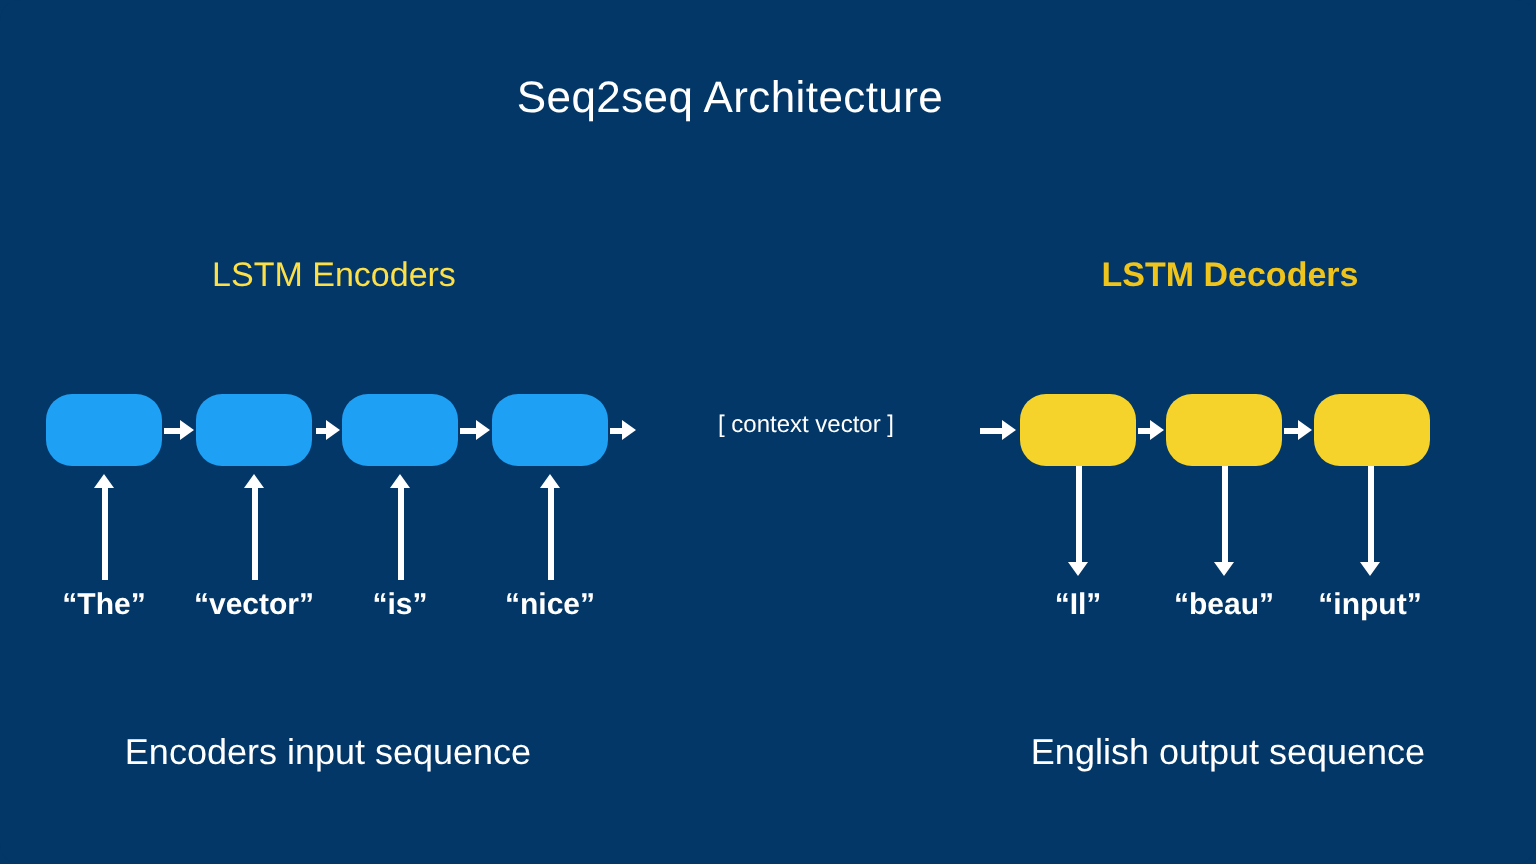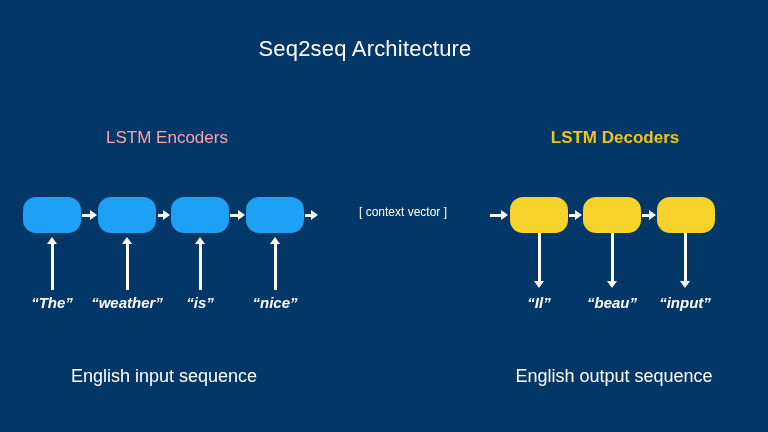--- a/index.html
+++ b/index.html
@@ -26,21 +26,21 @@
     letter-spacing: 0.2px;
   }
   .section-label {
     position: absolute;
     top: 128px;
     transform: translateX(-50%);
     font-size: 17px;
     font-weight: 500;
     white-space: nowrap;
   }
-  .enc-label { left: 167px; color: #fca5a5; }
+  .enc-label { left: 167px; color: #fde047; }
   .dec-label { left: 615px; color: #efc51c; font-weight: bold; }
 
   .box {
     position: absolute;
     top: 197px;
     width: 58px;
     height: 36px;
     border-radius: 13px;
   }
   .enc { background: #1ea0f5; }
@@ -110,21 +110,20 @@
     border-left: 5.5px solid transparent;
     border-right: 5.5px solid transparent;
     border-top: 7px solid #ffffff;
   }
 
   .word {
     position: absolute;
     top: 294px;
     transform: translateX(-50%);
     font-size: 15px;
-    font-style: italic;
     font-weight: bold;
     color: #ffffff;
     white-space: nowrap;
   }
 
   .caption {
     position: absolute;
     top: 366px;
     transform: translateX(-50%);
     font-size: 18px;
@@ -164,24 +163,24 @@
   <div class="varrow-up" style="left:50.5px"></div>
   <div class="varrow-up" style="left:125.5px"></div>
   <div class="varrow-up" style="left:198.5px"></div>
   <div class="varrow-up" style="left:273.5px"></div>
 
   <div class="varrow-down" style="left:537.5px"></div>
   <div class="varrow-down" style="left:610.5px"></div>
   <div class="varrow-down" style="left:683.5px"></div>
 
   <div class="word" style="left:52px">“The”</div>
-  <div class="word" style="left:127px">“weather”</div>
+  <div class="word" style="left:127px">“vector”</div>
   <div class="word" style="left:200px">“is”</div>
   <div class="word" style="left:275px">“nice”</div>
 
   <div class="word" style="left:539px">“Il”</div>
   <div class="word" style="left:612px">“beau”</div>
   <div class="word" style="left:685px">“input”</div>
 
-  <div class="caption" style="left:164px">English input sequence</div>
+  <div class="caption" style="left:164px">Encoders input sequence</div>
   <div class="caption" style="left:614px">English output sequence</div>
 
 </div>
 
 </body></html>

